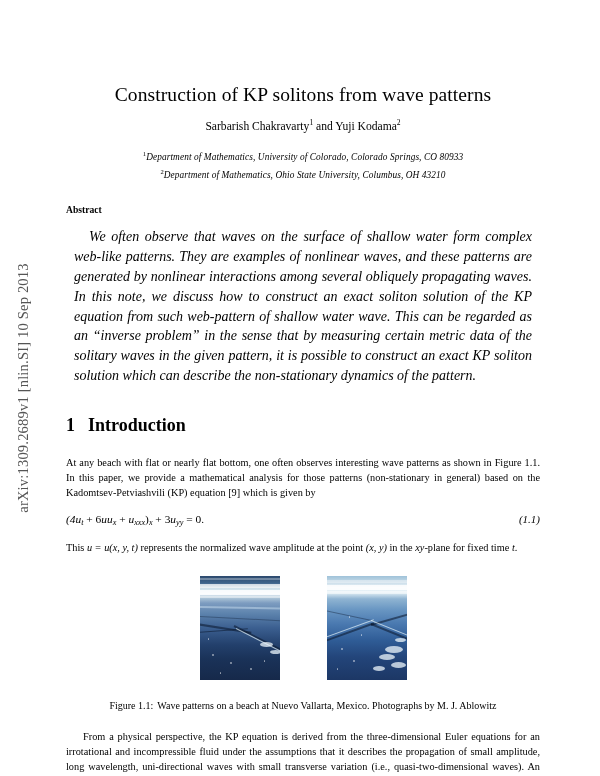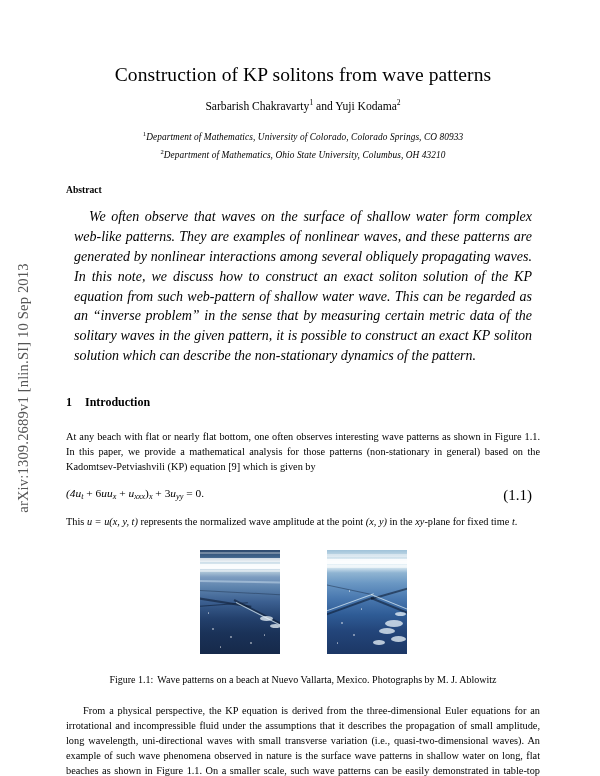--- a/index.html
+++ b/index.html
@@ -45,21 +45,21 @@
     width: 474px;
     height: 776px;
   }
 
   
   #title-block { text-align: center; }
   #paper-title {
     font-size: 19.5px;
     font-weight: normal;
     margin: 0;
-    padding-top: 64px;
+    padding-top: 84px;
     letter-spacing: 0.1px;
   }
   #authors-line {
     font-size: 11.6px;
     margin-top: 12px;
   }
   #authors-line sup { font-size: 7.6px; vertical-align: super; }
 
   .affiliation {
     font-size: 9.3px;
@@ -86,21 +86,21 @@
     font-size: 14px;
     line-height: 1.42;
     text-align: justify;
     margin: 12px 8px;
     text-indent: 15px;
     font-style: italic;
   }
 
   
   #section-1-heading {
-    font-size: 12px;
+    font-size: 18px;
     font-weight: bold;
     margin: 29px 0 0 0;
   }
   #section-1-heading .sec-num { margin-right: 13px; }
 
   
   .body-par {
     font-size: 10.3px;
     line-height: 1.46;
     text-align: justify;
@@ -122,23 +122,24 @@
     position: relative;
     margin-top: 13px;
     height: 18px;
   }
   #equation-body {
     text-align: left;
     font-size: 11.4px;
   }
   #equation-number {
     position: absolute;
-    right: 8px;
+    right: 0;
     top: 0;
-    font-size: 15px;
+    font-size: 11px;
+    font-style: italic;
   }
 
   
   #figure-block { margin-top: 21px; }
   #figure-images {
     display: flex;
     justify-content: center;
     gap: 47px;
   }
   .wave-photo {

